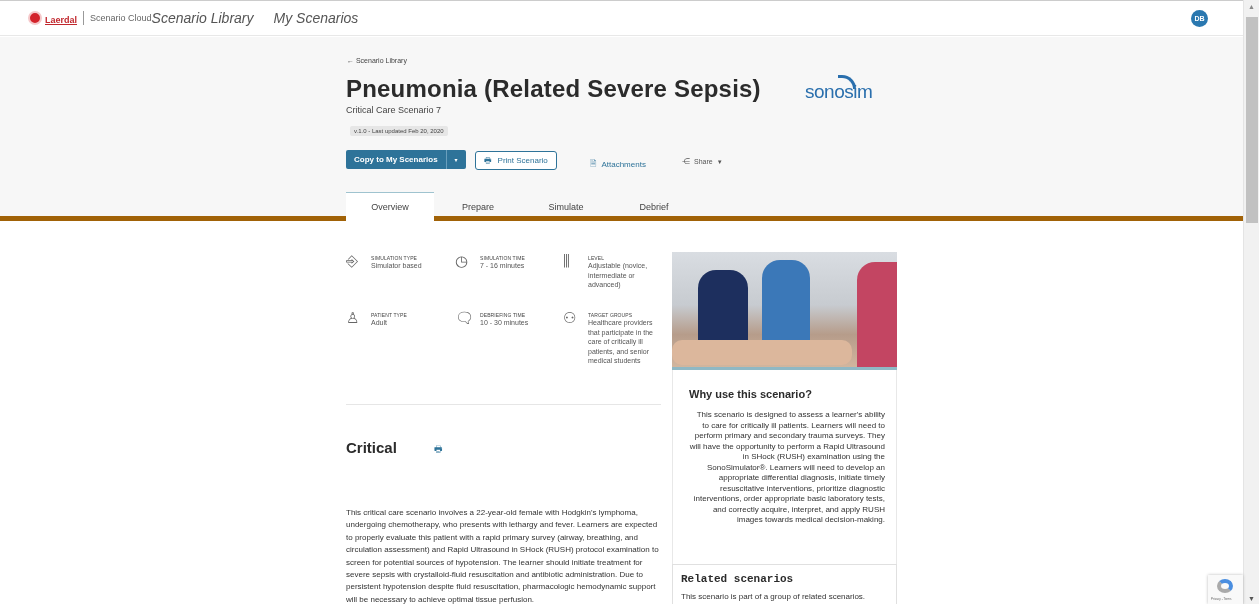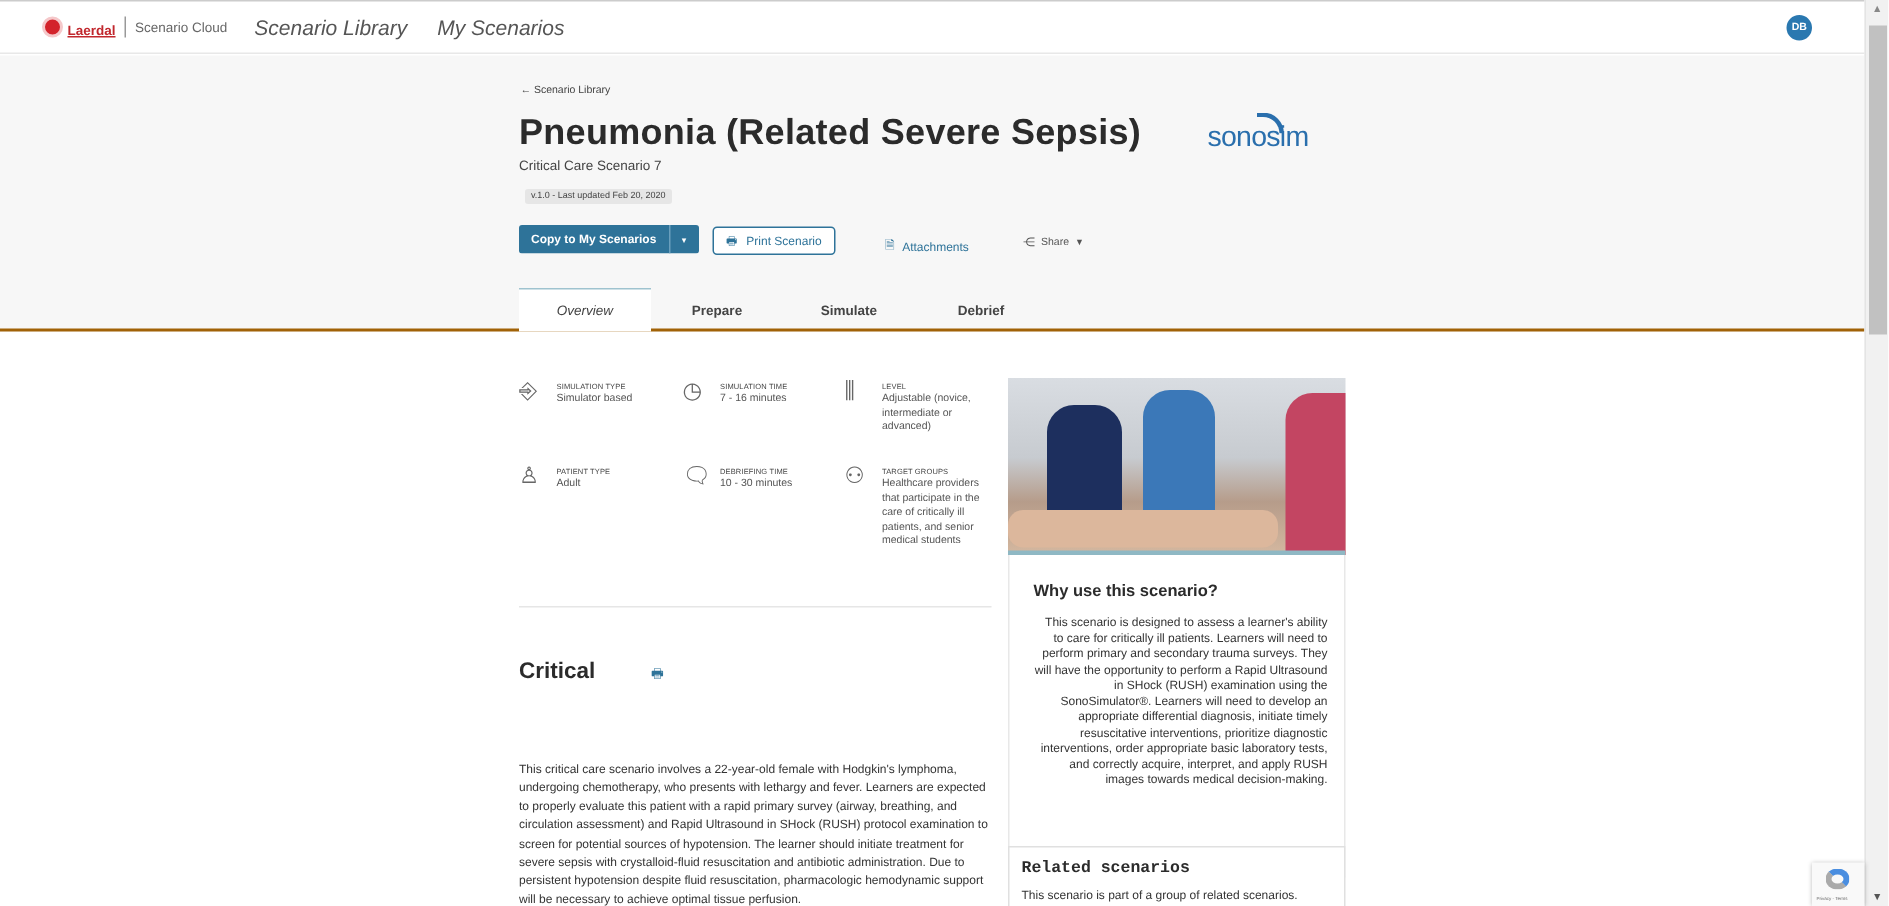--- a/index.html
+++ b/index.html
@@ -4,43 +4,43 @@
 <style>
   * { box-sizing: border-box; margin: 0; padding: 0; }
   html, body { width: 1259px; height: 604px; overflow: hidden; }
   body { font-family: "Liberation Sans", sans-serif; color: #333; background: #fff; position: relative; }
   .topbar { position: absolute; left: 0; top: 0; width: 1243px; height: 36px; background: #fff; border-top: 1px solid #ccc; border-bottom: 1px solid #e8e8e8; display: flex; align-items: center; }
   .logo { display: flex; align-items: flex-end; margin-left: 28px; }
   .logo-mark { width: 14px; height: 14px; border-radius: 50%; background: #d3232b; border: 2px solid #f5c8ca; margin-right: 3px; }
   .logo-text { font-size: 9px; font-weight: bold; color: #c1272d; text-decoration: underline; }
   .logo-sep { width: 1px; height: 14px; background: #999; margin: 0 6px; }
   .nav-link { font-size: 14px; color: #555; margin-right: 20px; font-style: italic; }
-  .nav-brand { font-size: 9px; color: #666; margin-right: 18px; }
+  .nav-brand { font-size: 9px; color: #666; }
   .avatar { position: absolute; right: 35px; top: 9px; width: 17px; height: 17px; border-radius: 50%; background: #2a78b0; color: #fff; font-size: 7px; font-weight: bold; display: flex; align-items: center; justify-content: center; }
-  .hero { position: absolute; left: 0; top: 37px; width: 1243px; height: 184px; background: #f7f7f7; border-bottom: 2px solid #a16207; }
+  .hero { position: absolute; left: 0; top: 37px; width: 1243px; height: 184px; background: #f7f7f7; border-bottom: 5px solid #a16207; }
   .back-link { position: absolute; left: 347px; top: 20px; font-size: 7px; color: #444; }
   .title { position: absolute; left: 346px; top: 38px; font-size: 24px; font-weight: bold; color: #2b2b2b; letter-spacing: 0.2px; }
   .subtitle { position: absolute; left: 346px; top: 68px; font-size: 9px; color: #444; }
   .version { position: absolute; left: 350px; top: 89px; font-size: 6px; color: #444; background: #e6e6e6; padding: 2px 4px; border-radius: 2px; }
   .sonosim { position: absolute; left: 805px; top: 44px; font-size: 19px; color: #2a6fad; letter-spacing: -0.5px; }
   .sonosim-wave { position: absolute; left: 838px; top: 38px; width: 18px; height: 14px; border-top: 3px solid #2a6fad; border-right: 3px solid #2a6fad; border-radius: 0 14px 0 0; }
   .btn-copy { position: absolute; left: 346px; top: 113px; height: 19px; display: flex; border-radius: 2px; overflow: hidden; }
   .btn-copy-main { background: #2e7399; color: #fff; font-size: 8px; font-weight: bold; padding: 0 8px; display: flex; align-items: center; }
   .btn-copy-dd { background: #2e7399; color: #fff; font-size: 6px; width: 20px; border-left: 1px solid #6a9fbd; display: flex; align-items: center; justify-content: center; }
   .btn-print { position: absolute; left: 475px; top: 114px; height: 19px; border: 1px solid #2e7399; border-radius: 3px; background: #fff; color: #2e7399; font-size: 8px; display: flex; align-items: center; padding: 0 8px; }
   .btn-print .ic { margin-right: 6px; font-size: 8px; }
   .attach { position: absolute; left: 590px; top: 120px; font-size: 8px; color: #2e7399; display: flex; align-items: center; }
   .attach .ic { margin-right: 5px; font-size: 8px; }
   .share { position: absolute; left: 682px; top: 120px; font-size: 7px; color: #555; display: flex; align-items: center; }
   .share .ic { margin-right: 4px; font-size: 8px; }
   .share .caret { margin-left: 4px; font-size: 6px; }
   .tabs { position: absolute; left: 346px; top: 155px; height: 29px; display: flex; }
   .tab { font-size: 9px; color: #444; padding: 0 26px; display: flex; align-items: center; height: 29px; }
-  .tab.active { background: #fff; border-top: 1px solid #9fc3cf; width: 88px; justify-content: center; padding: 0; font-style: italic; }
-  .tab.w1 { width: 88px; justify-content: center; padding: 0; font-weight: bold; }
+  .tab.active { background: #fff; border-top: 1px solid #9fc3cf; width: 88px; justify-content: center; padding: 0; }
+  .tab.w1 { width: 88px; justify-content: center; padding: 0; }
   .facts { position: absolute; left: 346px; top: 253px; width: 315px; }
   .fact { position: absolute; display: flex; }
   .fact .ic { width: 22px; font-size: 15px; color: #666; margin-right: 3px; line-height: 1; }
   .fact .lbl { font-size: 5px; color: #444; text-transform: uppercase; letter-spacing: 0.1px; margin-top: 2px; }
   .fact .val { font-size: 7px; color: #555; line-height: 9.5px; width: 75px; }
   .divider { position: absolute; left: 346px; top: 404px; width: 315px; height: 1px; background: #e6e6e6; }
   .summary-h { position: absolute; left: 346px; top: 439px; font-size: 15px; font-weight: bold; color: #2b2b2b; }
   .summary-print { position: absolute; left: 434px; top: 442px; font-size: 9px; color: #2e7399; }
   .summary-p { position: absolute; left: 346px; top: 507px; width: 318px; font-size: 8px; line-height: 12.4px; color: #333; }
   .card-img { position: absolute; left: 672px; top: 252px; width: 225px; height: 118px; background: linear-gradient(180deg, #d9dde2 0%, #c7cbd0 45%, #b69c8a 70%, #d4b8a0 100%); overflow: hidden; }

